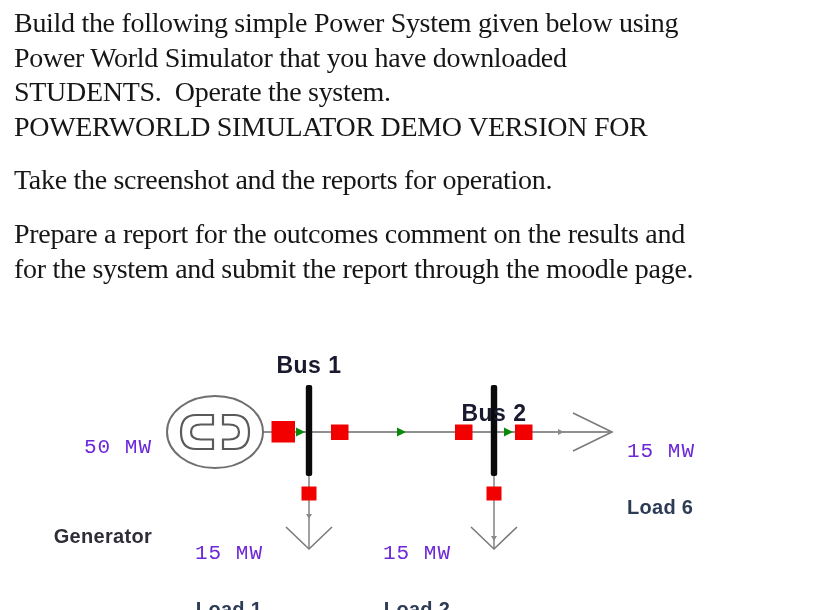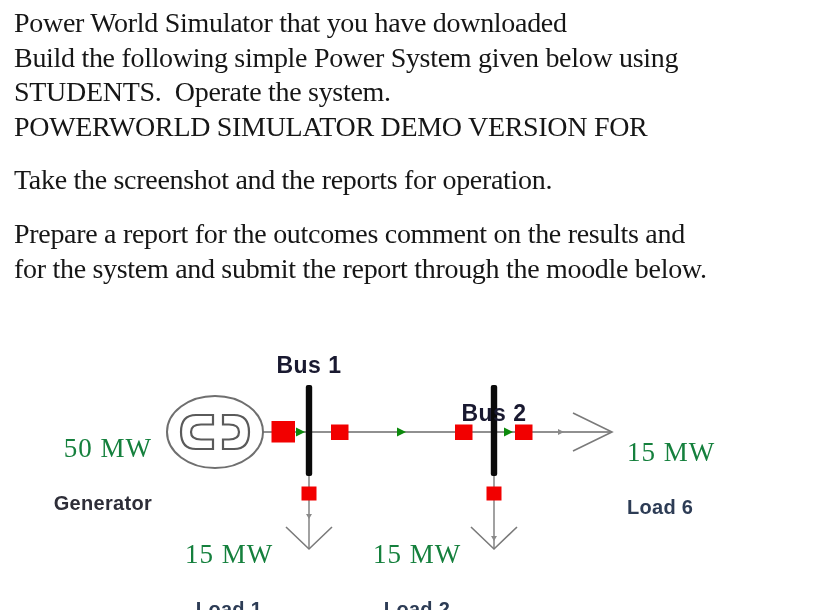--- a/index.html
+++ b/index.html
@@ -13,41 +13,41 @@
 
   
   .diagram{position:absolute;left:0;top:340px;width:816px;height:270px;padding-left:28px;}
   .diagram svg{position:absolute;left:0;top:0;}
 
   .dlabel{position:absolute;font-family:"Liberation Sans", sans-serif;
           font-weight:bold;white-space:pre;}
   .bus-label{font-size:23px;color:#191930;width:100px;text-align:center;letter-spacing:0.5px;}
   .gen-block{left:40px;top:402px;width:112px;text-align:right;}
   .load-block{width:116px;text-align:center;}
-  .mw-label{font-family:Liberation Serif, serif;font-weight:normal;
-            font-size:27px;color:#15803d;letter-spacing:1px;line-height:18px;}
+  .mw-label{font-family:Liberation Mono, monospace;font-weight:normal;
+            font-size:21px;color:#6d28d9;letter-spacing:1px;line-height:18px;}
   .name-label{font-size:20px;line-height:21px;color:#2d3c55;letter-spacing:0.3px;}
-  .gen-name{color:#2e2e38;}
+  .gen-name{color:#2e2e38;margin-top:33px;}
 </style>
 </head>
 <body>
 
 <div class="doc-text">
   <div class="para">
+    <div class="tline">Build the following simple Power System given below using</div>
     <div class="tline">Power World Simulator that you have downloaded</div>
-    <div class="tline">Build the following simple Power System given below using</div>
     <div class="tline">STUDENTS.  Operate the system.</div>
     <div class="tline">POWERWORLD SIMULATOR DEMO VERSION FOR</div>
   </div>
   <div class="para">
     <div class="tline">Take the screenshot and the reports for operation.</div>
   </div>
   <div class="para">
     <div class="tline">Prepare a report for the outcomes comment on the results and</div>
-    <div class="tline">for the system and submit the report through the moodle below.</div>
+    <div class="tline">for the system and submit the report through the moodle page.</div>
   </div>
 </div>
 
 <div class="diagram">
 
   <svg width="816" height="270" viewBox="0 340 816 270">
 
     <ellipse cx="215" cy="432" rx="48" ry="36" fill="#ffffff" stroke-width="2" stroke="#6f6f6f"></ellipse>
 
     <path d="M213,415 H196 Q181,415 181,432 Q181,449 196,449 H213 V439.5 H201 Q191,439.5 191,432 Q191,424.5 201,424.5 H213 Z" fill="none" stroke-width="2.2" stroke="#5a5a5a"></path>

